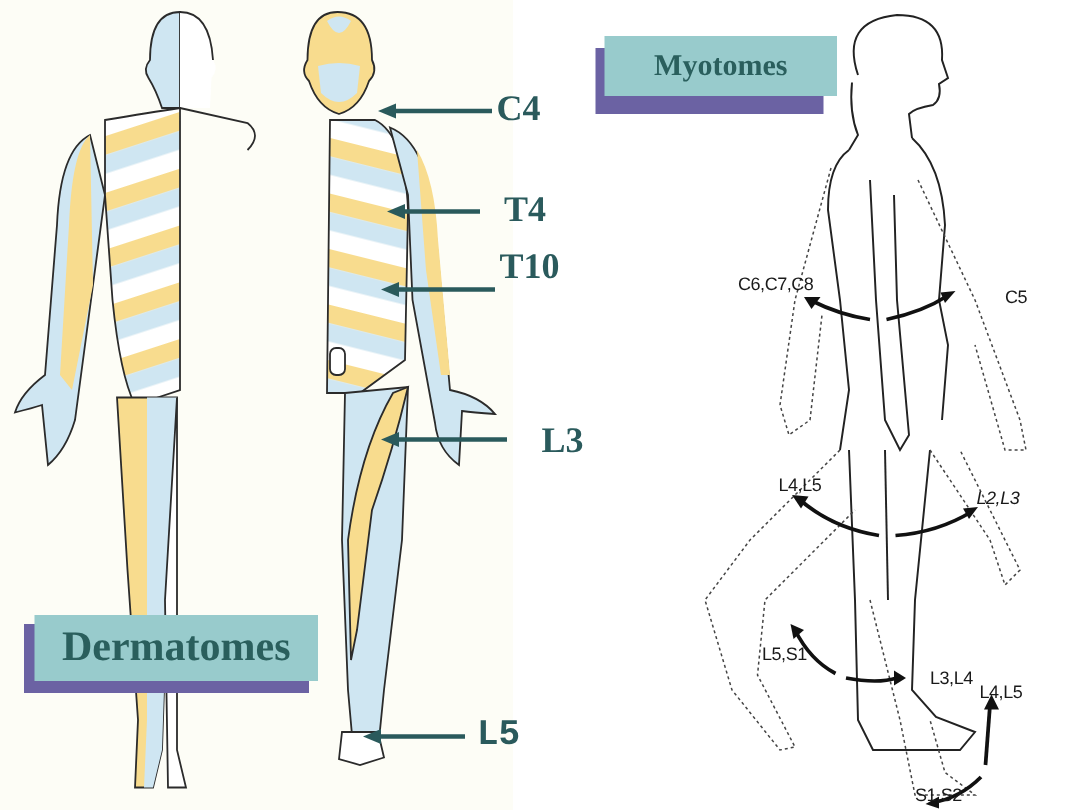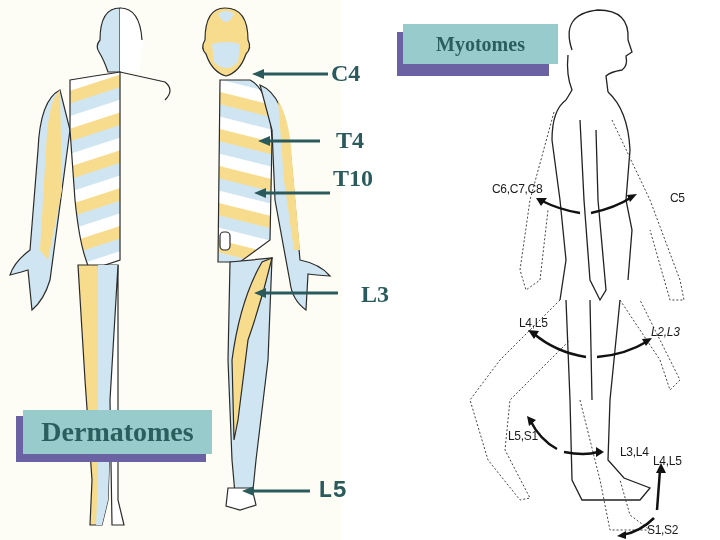--- a/index.html
+++ b/index.html
@@ -135,21 +135,21 @@
 <span class="seg-label" style="left:340px;top:284px;margin-left:21px;">L3</span>
 <span class="seg-label" style="left:318px;top:481px;font-family:Liberation Mono, monospace;">L5</span>
 
 <span class="myo-label" style="left:492px;top:183px;">C6,C7,C8</span>
 <span class="myo-label" style="left:670px;top:192px;">C5</span>
 <span class="myo-label" style="left:519px;top:317px;">L4,L5</span>
 <span class="myo-label" style="left:651px;top:326px;font-style:italic;">L2,L3</span>
 <span class="myo-label" style="left:508px;top:400px;margin-top:30px;">L5,S1</span>
 <span class="myo-label" style="left:620px;top:446px;">L3,L4</span>
 <span class="myo-label" style="left:653px;top:455px;">L4,L5</span>
-<span class="myo-label" style="left:647px;top:524px;">S1,S2</span>
+<span class="myo-label" style="left:610px;top:524px;">S1,S2</span>
 
 <div class="title-box" style="left:397px;top:24px;">
   <div class="shadow" style="left:0;top:8px;width:152px;height:44px;"></div>
   <div class="face" style="left:6px;top:0;width:155px;height:40px;font-size:20px;">Myotomes</div>
 </div>
 <div class="title-box" style="left:16px;top:410px;">
   <div class="shadow" style="left:0;top:6px;width:190px;height:46px;"></div>
   <div class="face" style="left:7px;top:0;width:189px;height:44px;font-size:28px;">Dermatomes</div>
 </div>
 

